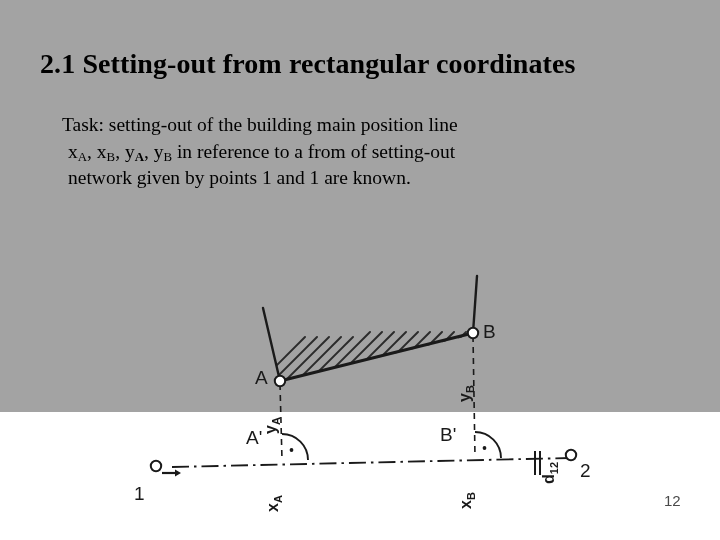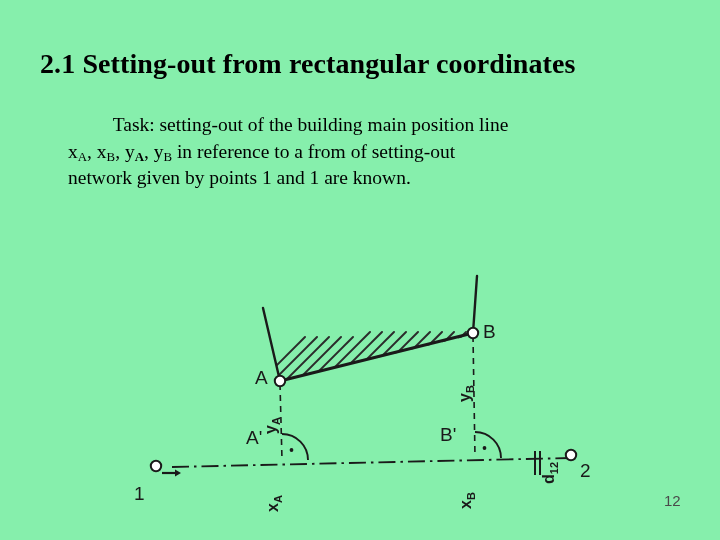--- a/index.html
+++ b/index.html
@@ -14,22 +14,22 @@
     position: relative;
     overflow: hidden;
     font-family: "Liberation Serif", "DejaVu Serif", serif;
     color: #000000;
   }
 
   #slide {
     position: absolute;
     left: 0; top: 0;
     width: 720px;
-    height: 540px;
-    background: #86efac;
+    height: 412px;
+    background: #a3a3a3;
   }
 
   
   #slide-title {
     position: absolute;
     left: 40px;
     top: 28px;
     width: 650px;
     font-family: "Liberation Serif", "DejaVu Serif", serif;
     font-size: 28px;
@@ -45,21 +45,21 @@
     left: 64px;
     top: 112px;
     width: 495px;
     font-family: "Liberation Serif", "DejaVu Serif", serif;
     font-size: 19.5px;
     line-height: 26.5px;
     color: #000000;
     text-indent: 0;
   }
   #body-text .ln { display: block; white-space: nowrap; }
-  #body-text .ln.first { margin-left: -2px; text-align: center; }
+  #body-text .ln.first { margin-left: -2px; }
   #body-text .ln.rest  { margin-left: 4px; }
   sub {
     font-size: 0.66em;
     vertical-align: -0.24em;
     line-height: 0;
   }
   sub.bold { font-weight: bold; }
 
   
   #page-number {

